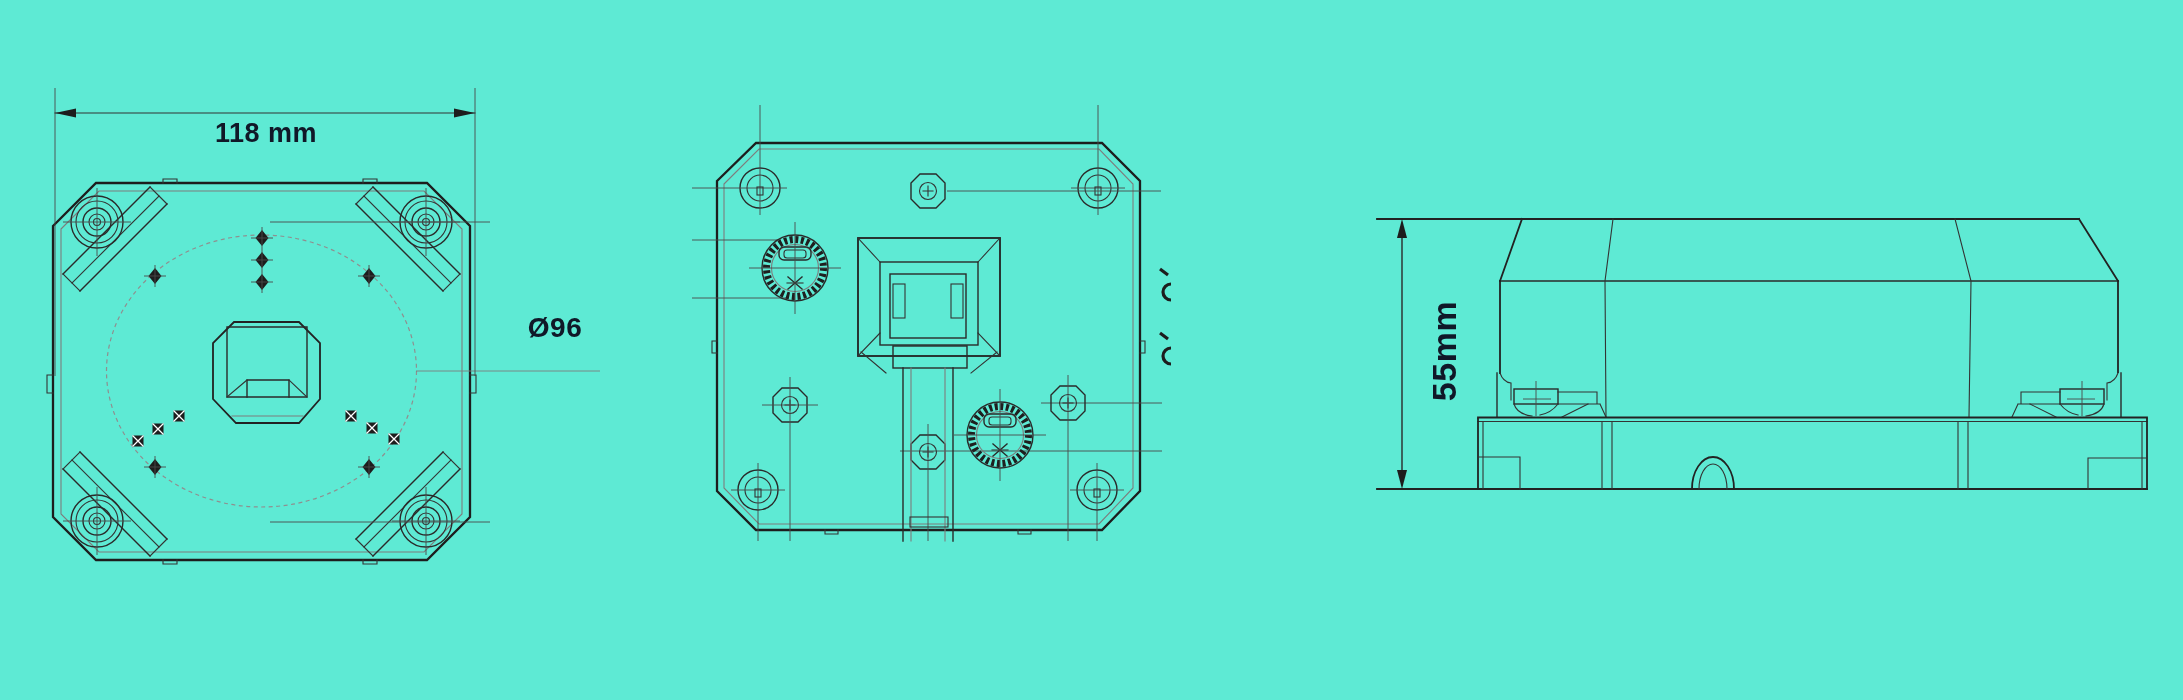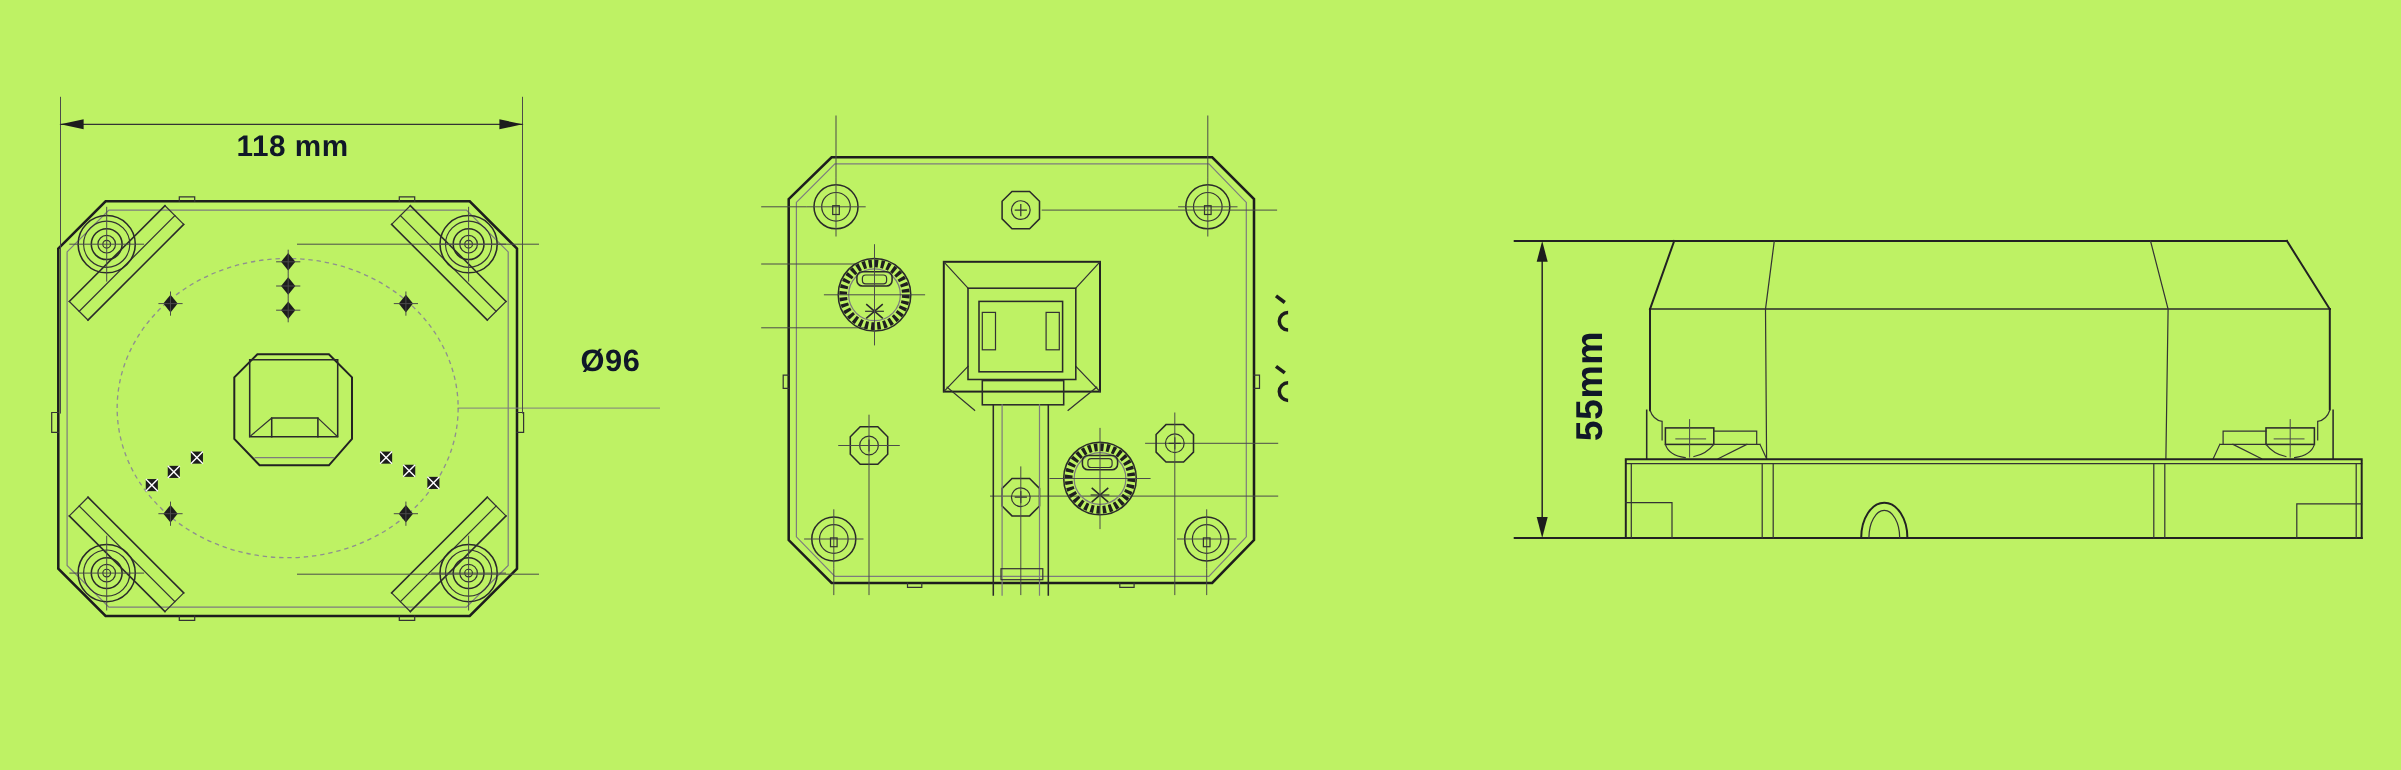--- a/index.html
+++ b/index.html
@@ -1,19 +1,19 @@
 <!DOCTYPE html>
 <html><head>
 <meta charset="utf-8">
 <style>
   html,body{margin:0;padding:0;background:#ffffff;}
   .canvas-wrap{
     position:relative;
     width:2183px;height:700px;
-    background:#bef264;
+    background:#5eead4;
     overflow:hidden;
     font-family:"Liberation Sans",sans-serif;
   }
   svg{display:block;}
   
   .ln3{stroke:#1d1d1d;stroke-width:2.3;fill:none;stroke-linecap:square;}
   .ln2{stroke:#222222;stroke-width:1.8;fill:none;stroke-linecap:square;}
   .ln15{stroke:#2a2a2a;stroke-width:1.4;fill:none;stroke-linecap:square;}
   .ln1{stroke:#333333;stroke-width:1.1;fill:none;stroke-linecap:square;}
   .thin{stroke:#4a4a4a;stroke-width:0.9;fill:none;}

